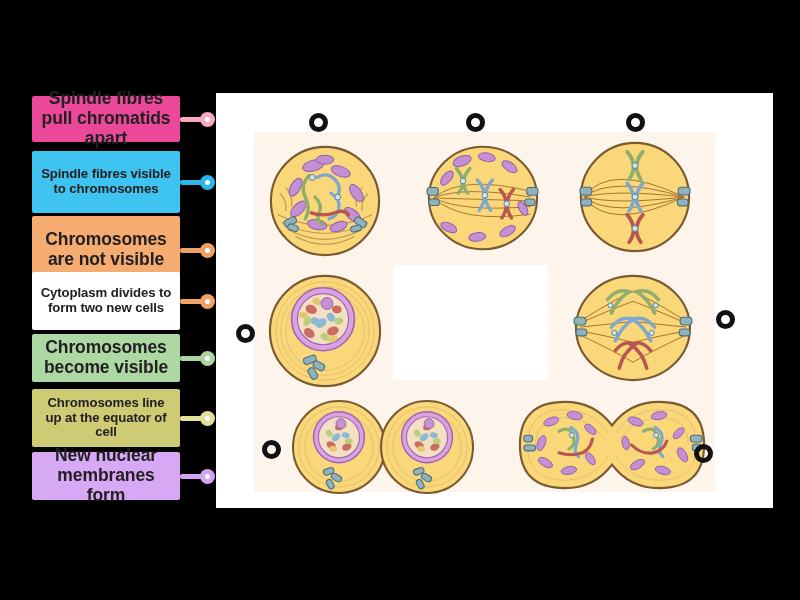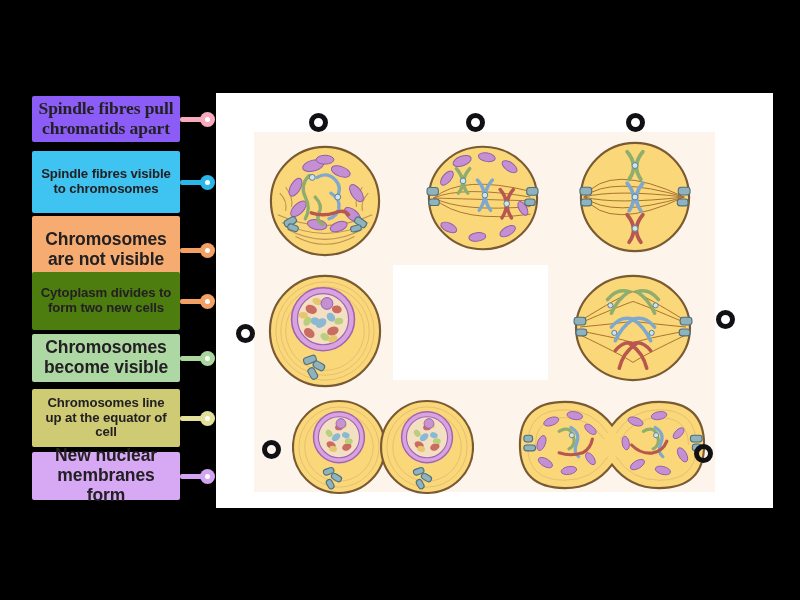--- a/index.html
+++ b/index.html
@@ -91,39 +91,39 @@
   .cell svg { display: block; }
 </style>
 </head>
 <body>
 
 <div id="root" style="background: rgb(0, 0, 0);">
 
   <div class="label-col">
 
     <div class="label-item" id="li0" style="top: 96px; left: 0px; height: 46px;">
-      <div class="label-box big" style="background: #8b5cf6; font-family: Liberation Serif, serif;">Spindle fibres pull chromatids apart</div>
+      <div class="label-box big" style="background: #ec4899;">Spindle fibres pull chromatids apart</div>
       <div class="connector" style="background: rgb(249, 169, 189);"></div>
       <div class="knob" style="background: rgb(249, 169, 189);"></div>
     </div>
 
     <div class="label-item" id="li1" style="top: 151px; left: 0px; height: 62px;">
       <div class="label-box small" style="background: rgb(63, 195, 240);">Spindle fibres visible to chromosomes</div>
       <div class="connector" style="background: rgb(41, 182, 232);"></div>
       <div class="knob" style="background: rgb(41, 182, 232);"></div>
     </div>
 
     <div class="label-item" id="li2" style="top: 216px; left: 0px; height: 68px;">
       <div class="label-box big" style="background: rgb(246, 171, 112);">Chromosomes are not visible</div>
       <div class="connector" style="background: rgb(243, 160, 101);"></div>
       <div class="knob" style="background: rgb(243, 160, 101);"></div>
     </div>
 
     <div class="label-item" id="li3" style="top: 272px; left: 0px; height: 58px;">
-      <div class="label-box small" style="background: #4d7c0f;">Cytoplasm divides to form two new cells</div>
+      <div class="label-box small" style="background: #ffffff;">Cytoplasm divides to form two new cells</div>
       <div class="connector" style="background: rgb(243, 160, 101);"></div>
       <div class="knob" style="background: rgb(243, 160, 101);"></div>
     </div>
 
     <div class="label-item" id="li5" style="top: 389px; left: 0px; height: 58px;">
       <div class="label-box small" style="background: rgb(207, 203, 116);">Chromosomes line up at the equator of cell</div>
       <div class="connector" style="background: rgb(228, 224, 154);"></div>
       <div class="knob" style="background: rgb(228, 224, 154);"></div>
     </div>
 

